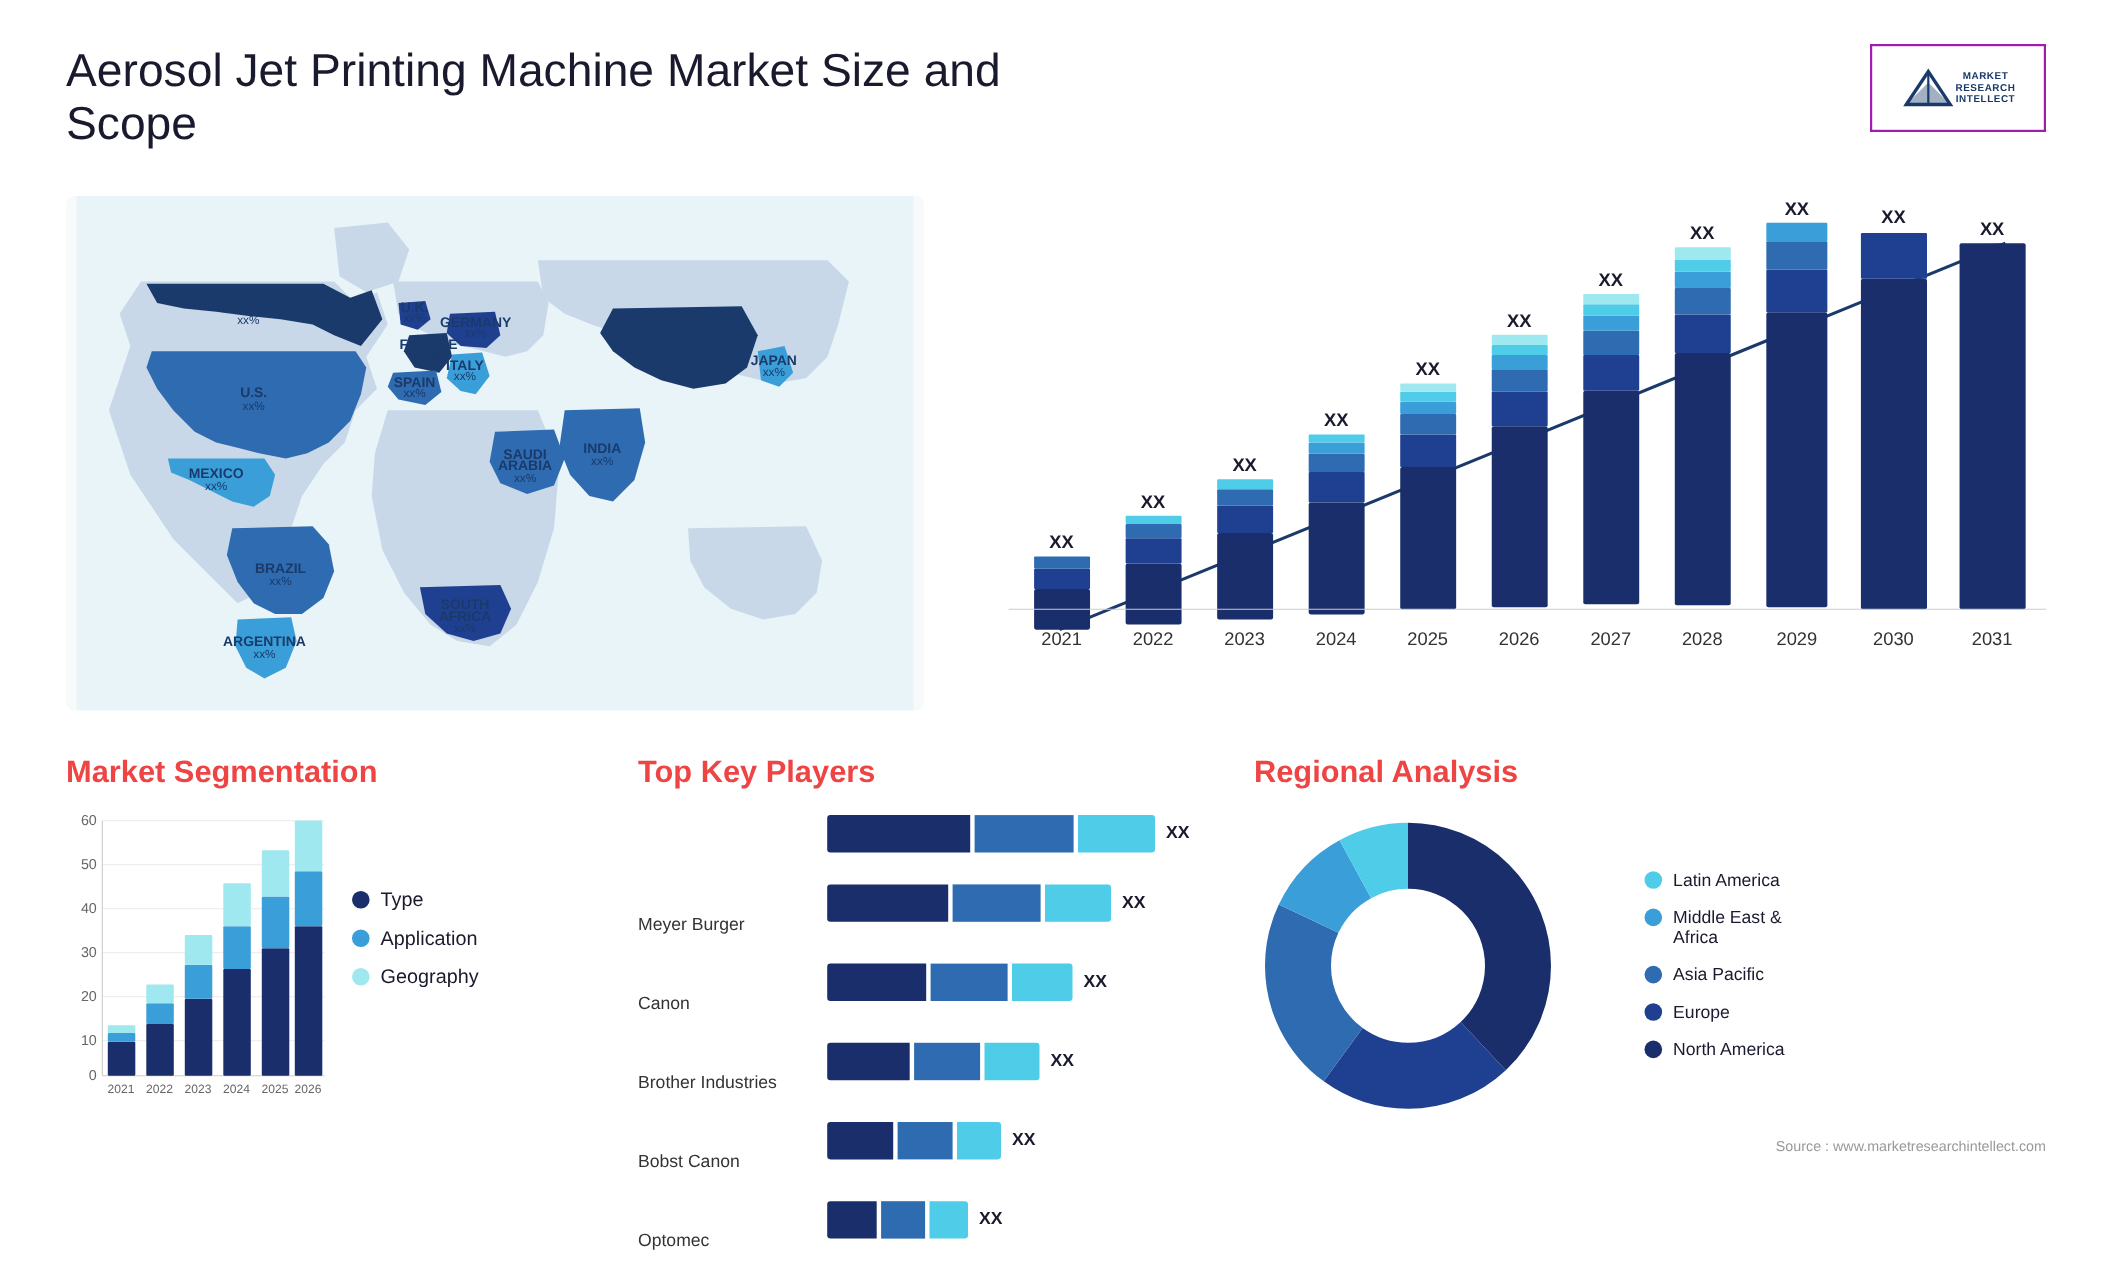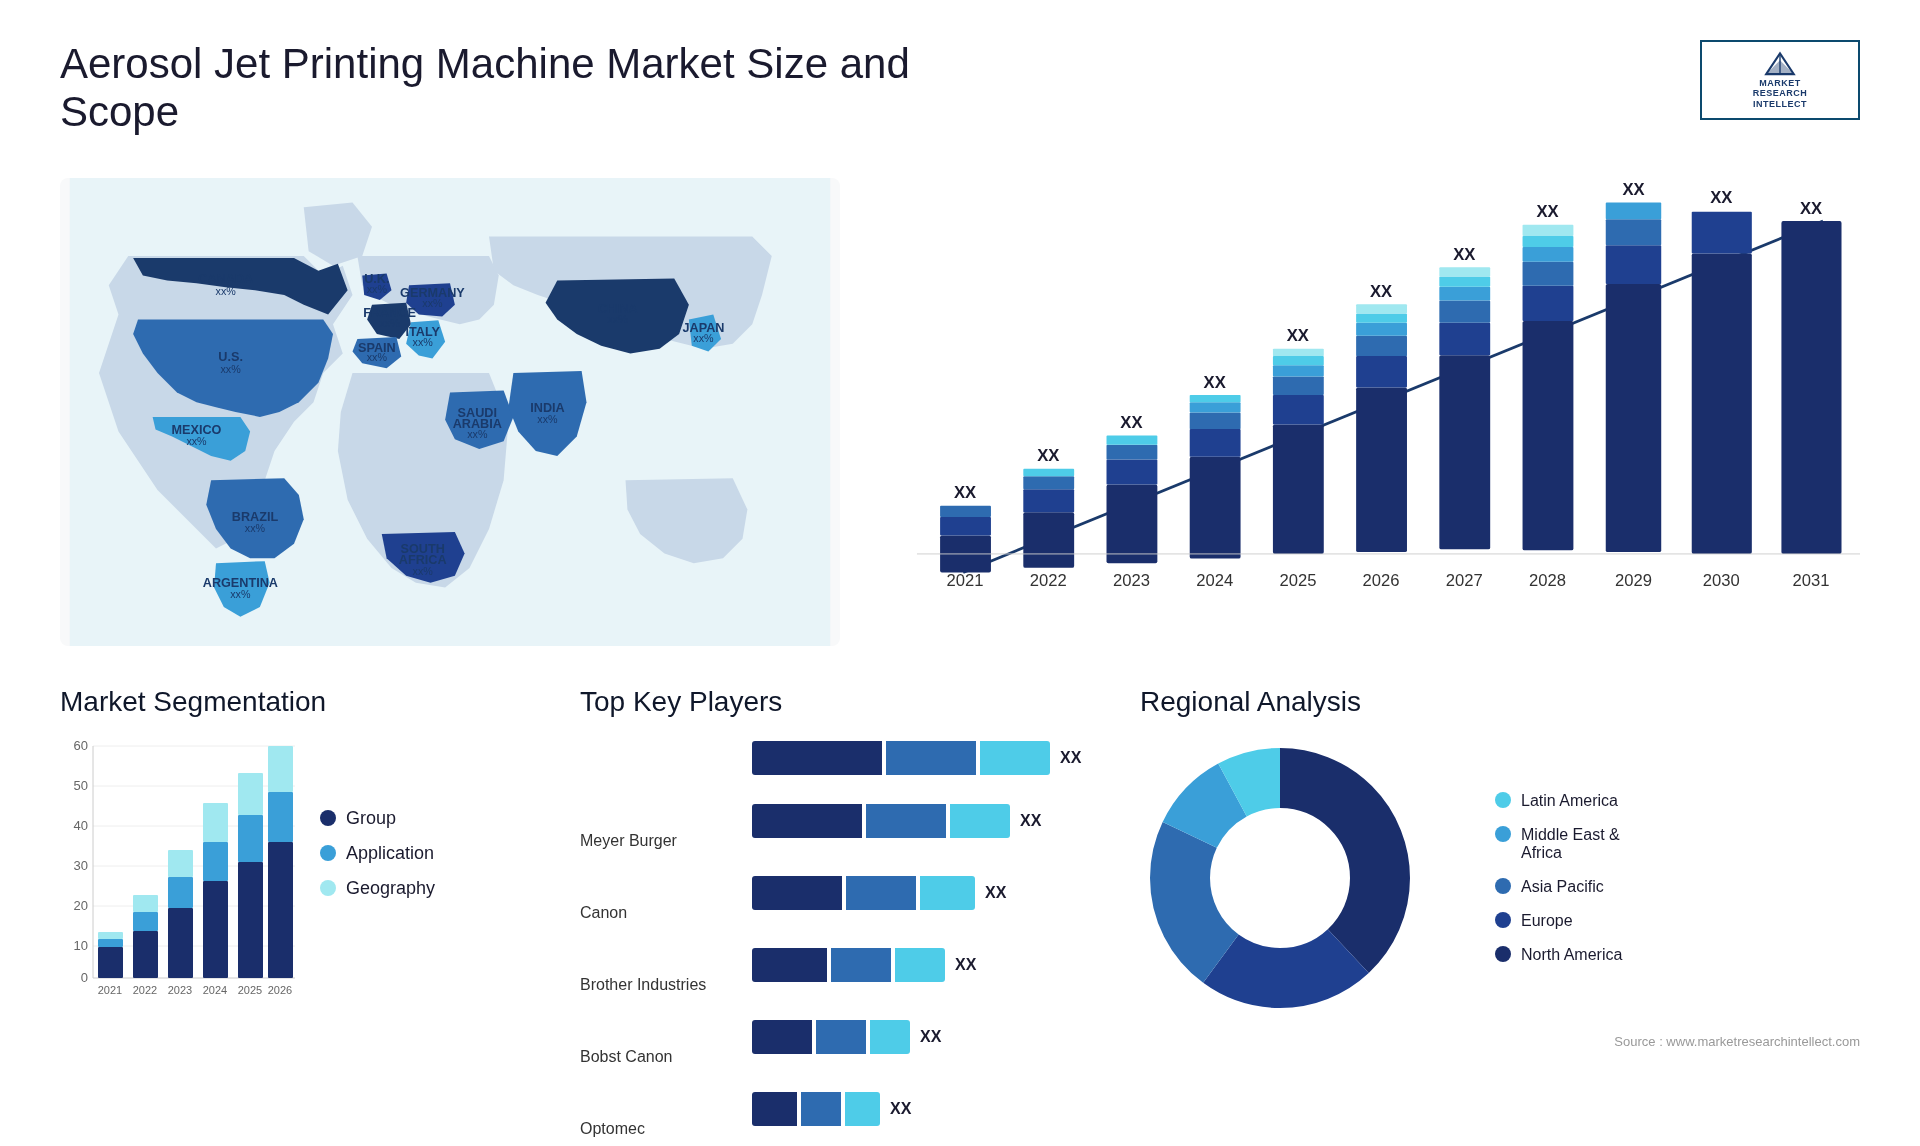--- a/index.html
+++ b/index.html
@@ -32,25 +32,25 @@
       max-width: 900px;
     }
     .logo-area {
       display: flex;
       flex-direction: column;
       align-items: center;
     }
     .logo-box {
       width: 160px;
       height: 80px;
-      border: 2px solid #0c4a6e;
+      border: 2px solid #a21caf;
       display: flex;
       align-items: center;
       justify-content: center;
-      flex-direction: column;
+      flex-direction: row;
       padding: 8px;
       position: relative;
     }
     .logo-text {
       font-size: 9px;
       font-weight: 700;
       color: #1a3a6b;
       text-align: center;
       line-height: 1.2;
       letter-spacing: 0.5px;
@@ -101,22 +101,22 @@
       gap: 40px;
       align-items: flex-start;
     }
 
     
     .segmentation-section {
       flex: 0 0 480px;
     }
     .section-title {
       font-size: 28px;
-      font-weight: 400;
-      color: #0f172a;
+      font-weight: 700;
+      color: #ef4444;
       margin-bottom: 20px;
     }
     .seg-content {
       display: flex;
       gap: 20px;
       align-items: center;
     }
     .seg-chart {
       flex: 0 0 240px;
       height: 260px;
@@ -494,21 +494,21 @@
             <rect x="208" y="54" width="25" height="50" fill="#3a9fd8" rx="1"></rect>
             <rect x="208" y="8" width="25" height="46" fill="#a0e8f0" rx="1"></rect>
             <text x="220" y="256" font-size="11" fill="#666" text-anchor="middle">2026</text>
 
             <line x1="33" y1="8" x2="33" y2="240" stroke="#ccc" stroke-width="1"></line>
           </svg>
         </div>
         <div class="seg-legend">
           <div class="legend-item">
             <div class="legend-dot" style="background:#1a2e6b;"></div>
-            <span>Group</span>
+            <span>Type</span>
           </div>
           <div class="legend-item">
             <div class="legend-dot" style="background:#3a9fd8;"></div>
             <span>Application</span>
           </div>
           <div class="legend-item">
             <div class="legend-dot" style="background:#a0e8f0;"></div>
             <span>Geography</span>
           </div>
         </div>

